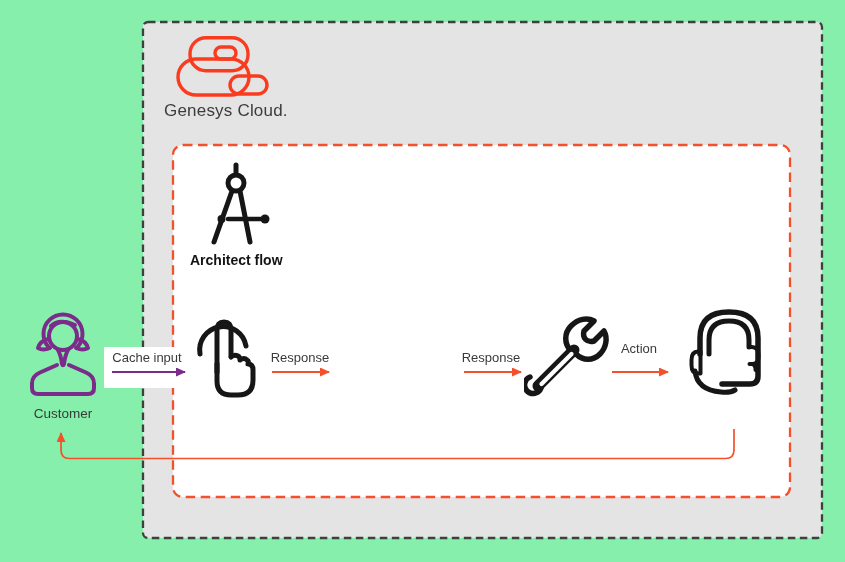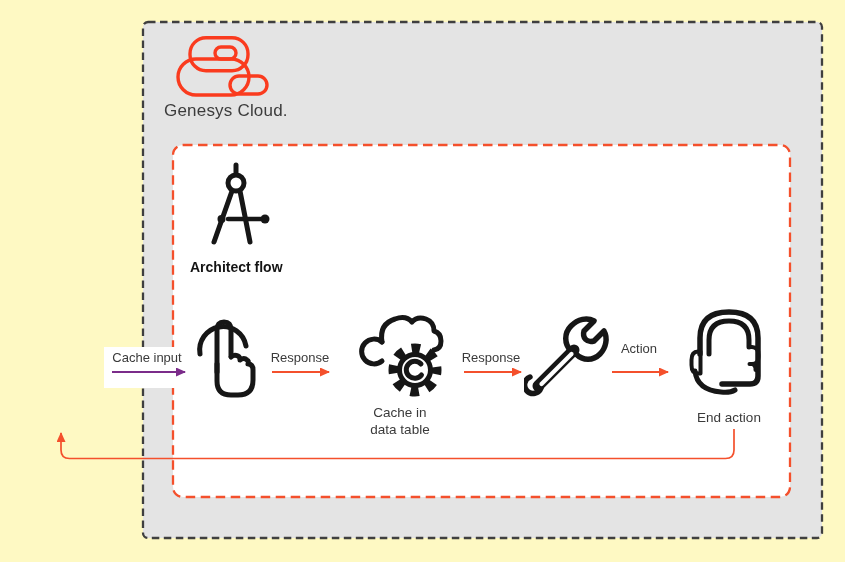--- a/index.html
+++ b/index.html
@@ -1,16 +1,16 @@
 <!DOCTYPE html>
 <html><head>
 <meta charset="utf-8">
 <style>
   html,body{margin:0;padding:0;background:#ffffff;}
-  .stage{position:relative;width:845px;height:562px;background:#fef9c3;overflow:hidden;
+  .stage{position:relative;width:845px;height:562px;background:#86efac;overflow:hidden;
          font-family:"Liberation Sans", sans-serif;}
   .layer{position:absolute;left:0;top:0;}
   .abs{position:absolute;}
   .brand-text{font-size:17px;color:#3c3c3c;letter-spacing:.2px;}
   .architect-text{font-size:14px;font-weight:bold;color:#141414;}
   .node{position:absolute;text-align:center;}
   .node svg{display:block;margin:0 auto;}
   .nlabel{font-size:13.5px;line-height:1.28;color:#3a3a3a;white-space:pre-line;}
   .alabel{position:absolute;transform:translateX(-50%);font-size:13px;color:#3a3a3a;white-space:nowrap;}
   .mt8{margin-top:8px}.mt6{margin-top:6px}.mt3{margin-top:3px}.mt12{margin-top:12px}.mt10{margin-top:10px}
@@ -57,62 +57,62 @@
 
   <svg class="abs" style="left:206px;top:162px" width="66" height="88" viewBox="0 0 66 88" fill="none" stroke="#161616" stroke-width="5" stroke-linecap="round">
     <path d="M30 3 V12"></path>
     <circle cx="30" cy="21" r="8"></circle>
     <path d="M26 29 L8 80"></path>
     <path d="M34 29 L44 80"></path>
     <path d="M22 57 H56" stroke-width="4.5"></path>
     <circle cx="15.5" cy="57" r="4" fill="#161616" stroke="none"></circle>
     <circle cx="59" cy="57" r="4.5" fill="#161616" stroke="none"></circle>
   </svg>
-  <div class="abs architect-text" style="left:190px;top:259px">Architect flow</div>
+  <div class="abs architect-text" style="left:190px;top:252px">Architect flow</div>
 
+  <div class="node" style="left:8px;top:305px;width:110px">
+    <svg width="72" height="92" viewBox="0 0 72 92" fill="none" stroke="#7b2c8a" stroke-width="4" stroke-linecap="round" stroke-linejoin="round">
+      <path d="M21.5 42 A19.5 19.5 0 1 1 50.5 42"></path>
+      <circle cx="36" cy="31" r="14"></circle>
+      <path d="M24 21 Q32 13 48 20"></path>
+      <path d="M21 34 Q13 36 11 43 Q16 46 23 43"></path>
+      <path d="M51 34 Q59 36 61 43 Q56 46 49 43"></path>
+      <path d="M30.5 44 Q34 50 35 59 Q36 61.5 37 59 Q38 50 41.5 44"></path>
+      <path d="M30 60 L13 67.5 Q5 71 5 78.5 L5 83 Q5 89 11 89 L61 89 Q67 89 67 83 L67 78.5 Q67 71 59 67.5 L42 60"></path>
+    </svg>
+    <div class="nlabel mt8">Customer</div>
+  </div>
 
   <div class="node" style="left:168px;top:304px;width:110px">
     <svg width="72" height="96" viewBox="0 0 72 96" fill="none" stroke="#161616" stroke-width="5" stroke-linecap="round" stroke-linejoin="round">
       <path d="M13 50 A23 23 0 1 1 59 42"></path>
       <path d="M30 68 V26 Q30 18 37 18 Q44 18 44 26 V52"></path>
       <path d="M44 53 Q47 50 51 52 Q53 53 53 56 Q57 53 60 56 Q62 57 61 60 Q66 60 66 66 V76 Q66 91 51 91 H44 Q30 91 30 77 V60"></path>
     </svg>
   </div>
 
-  <div class="node" style="left:345px;top:304px;width:110px">
-    <svg width="90" height="97" viewBox="0 0 90 97" fill="none" stroke="#161616" stroke-width="5" stroke-linecap="round" stroke-linejoin="round">
-      <path d="M27 38 A12.4 12.4 0 1 0 27 57"></path>
-      <path d="M27 38 Q24 20 40 15 Q51 11 57 18 Q62 12 71 15 Q79 18 79 27 Q86 29 86 37 Q86 45 79 46"></path>
-      <circle cx="60" cy="66" r="21" stroke-width="11" stroke-dasharray="8.25 8.25" stroke-dashoffset="4" stroke-linecap="butt"></circle>
-      <circle cx="60" cy="66" r="15.5" stroke-width="5"></circle>
-      <path d="M66 60 A8.5 8.5 0 1 0 66.5 71"></path>
-    </svg>
-    <div class="nlabel mt3">Cache in
-data table</div>
-  </div>
 
   <div class="node" style="left:498px;top:306px;width:140px">
     <svg width="88" height="92" viewBox="0 0 88 92" fill="none" stroke="#161616" stroke-width="5.5" stroke-linecap="round" stroke-linejoin="round">
       <path d="M14 80 L50 44" stroke-width="11"></path>
       <path d="M17 82 A8.5 8.5 0 1 1 6 71"></path>
       <path d="M47 45 C40 38 40 27 47 20 C54 13 63 11 70 15 L60 25 C58 32 63 37 70 35 L80 25 C84 32 82 42 76 48 C69 55 59 55 52 48 Z"></path>
       <path d="M17.5 78 L47.5 48" stroke="#ffffff" stroke-width="4.2"></path>
     </svg>
   </div>
 
   <div class="node" style="left:659px;top:303px;width:140px">
     <svg width="92" height="96" viewBox="0 0 92 96" fill="none" stroke="#161616" stroke-width="5.5" stroke-linecap="round" stroke-linejoin="round">
       <path d="M17 51 V35 Q17 9 46 9 Q75 9 75 35 V73 Q75 81 67 81 H39"></path>
       <path d="M26 51 V37 Q26 18 46 18 Q66 18 66 37 V44" stroke-width="5"></path>
       <path d="M17.5 48.5 H15 Q8.5 48.5 8.5 57 V62 Q8.5 70.5 15 70.5 H17.5 Z" stroke-width="4"></path>
       <path d="M66 44 H69 Q75.5 44 75.5 52 V54 Q75.5 61 69 61 H66.5" stroke-width="4"></path>
       <path d="M69 61 Q73 62.5 72.5 67" stroke-width="4"></path>
       <path d="M12 68 Q14 87 38 89 Q47 90 52 87" stroke-width="5"></path>
     </svg>
-    <div class="nlabel mt10">End action</div>
   </div>
 
   <div class="alabel" style="left:147px;top:350px">Cache input</div>
   <div class="alabel" style="left:300px;top:350px">Response</div>
   <div class="alabel" style="left:491px;top:350px">Response</div>
   <div class="alabel" style="left:639px;top:341px">Action</div>
 
 </div>
 
 </body></html>

